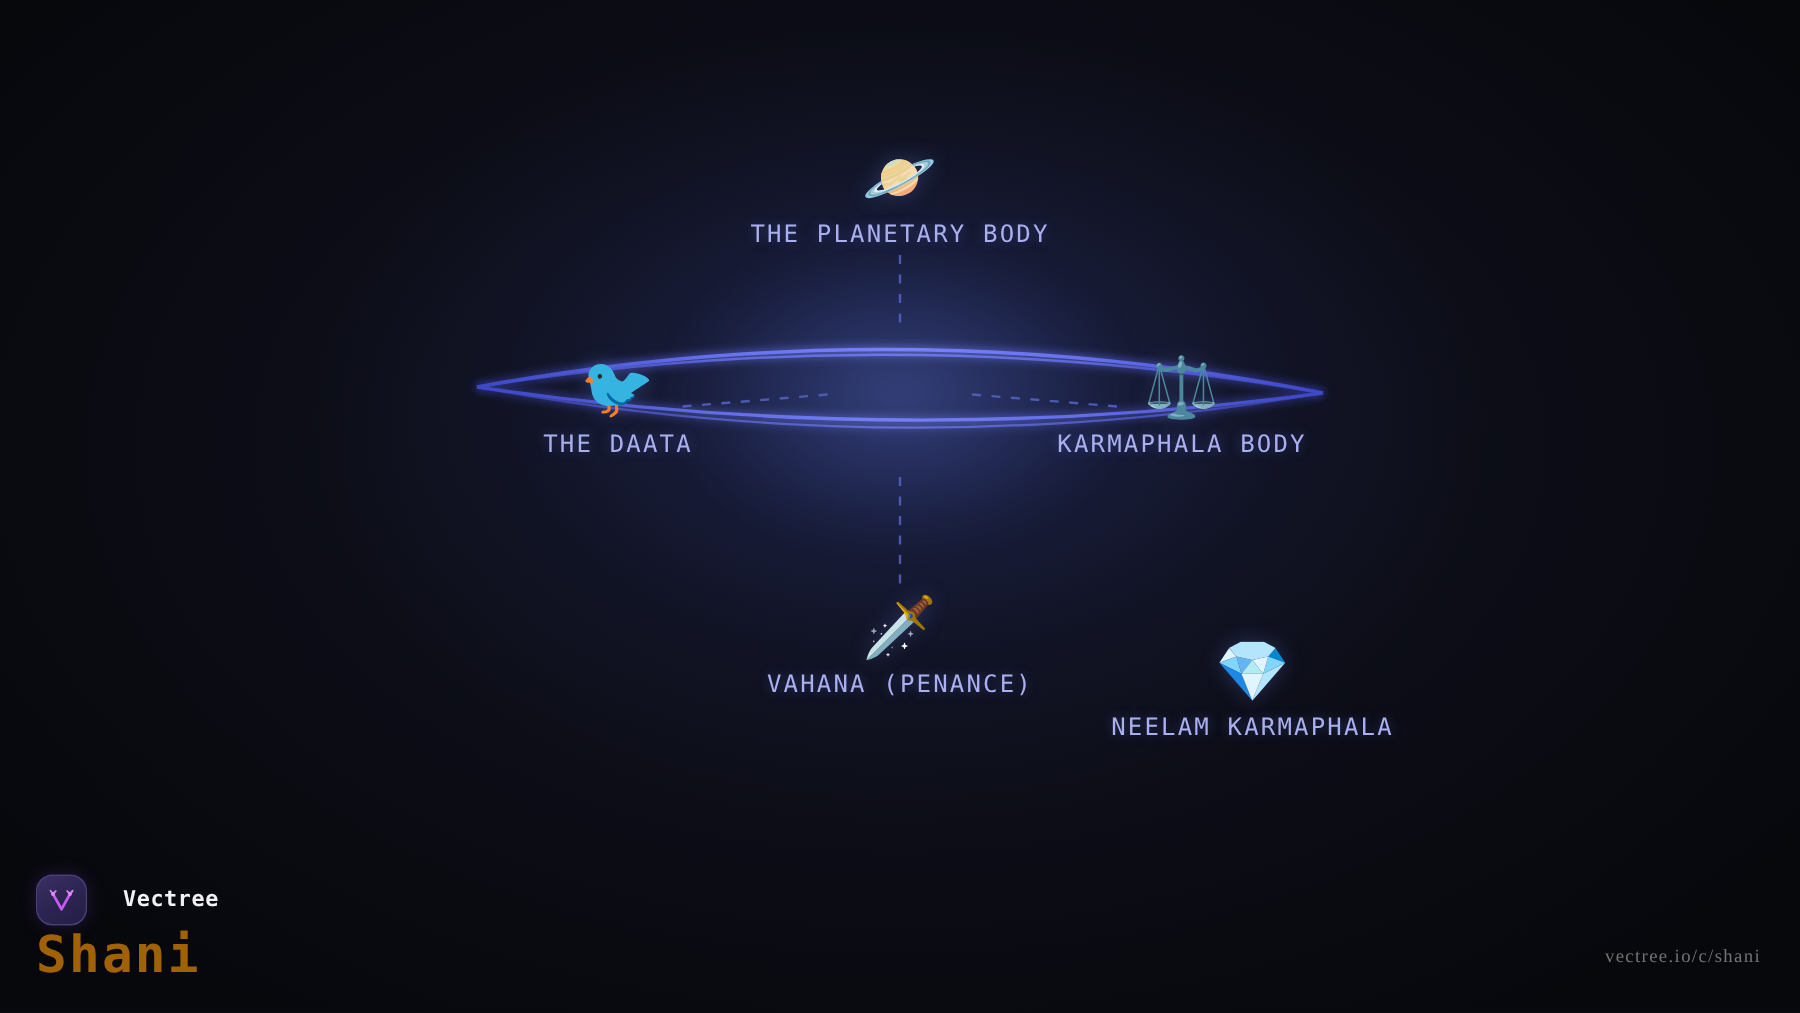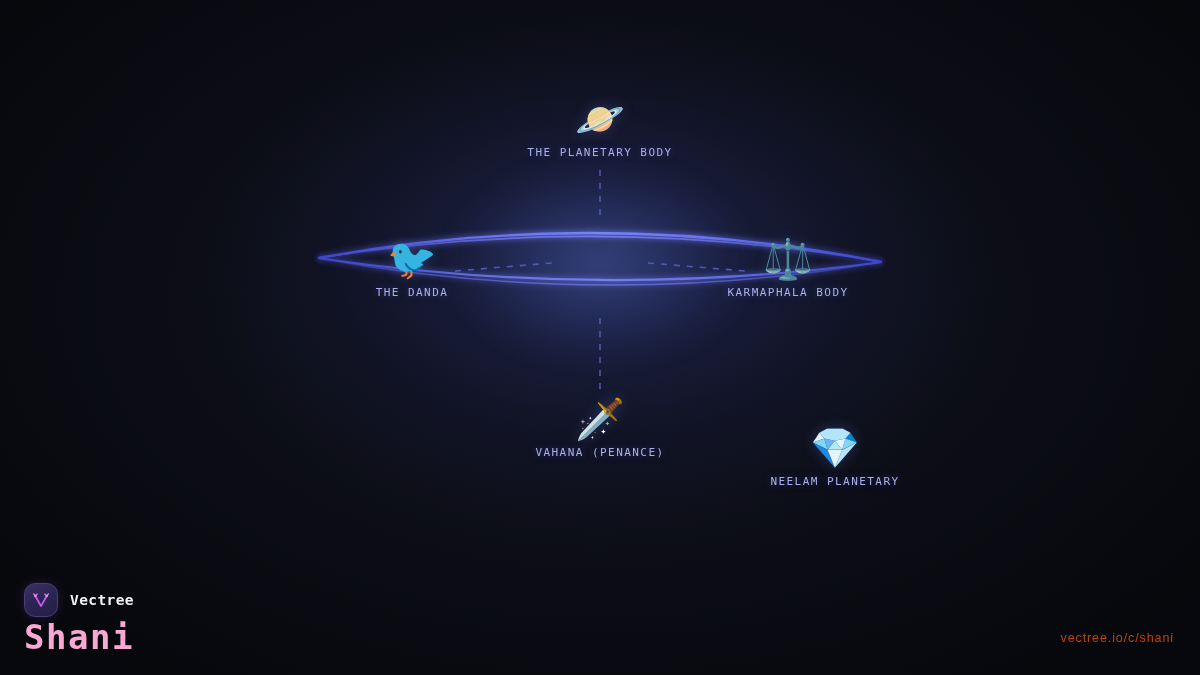--- a/index.html
+++ b/index.html
@@ -52,57 +52,57 @@
 
   
   .node{ position:absolute; width:220px; margin-left:-110px; text-align:center; }
   .node-emoji{
     font-size:40px; line-height:46px; height:46px; display:block;
     font-family:"DejaVu Sans","Liberation Sans",sans-serif;
     text-shadow:0 0 14px rgba(110,130,230,0.30);
   }
   .node-label{
     display:block; margin-top:4px;
-    font-size:11px; letter-spacing:1.45px; color:#aab0ef;
+    font-size:16px; letter-spacing:1.45px; color:#aab0ef;
     font-family:"DejaVu Sans Mono","Liberation Mono",monospace;
     white-space:nowrap;
     text-shadow:0 0 8px rgba(90,104,200,0.45);
   }
   #node-planet   { left:600px; top:96px; }
   #node-vahana   { left:412px; top:236px; }
   #node-karma    { left:788px; top:236px; }
   #node-danda    { left:600px; top:396px; }
   #node-neelam   { left:835px; top:425px; }
 
   
   #footer{ position:absolute; left:0; bottom:0; width:1200px; height:110px; }
   #brand-row{
-    position:absolute; left:24px; top:18px; display:flex; align-items:center; gap:12px;
+    position:absolute; left:24px; top:18px; display:flex; align-items:center; gap:24px;
   }
   #brand-logo{
     width:34px; height:34px; border-radius:11px;
     background:linear-gradient(150deg,#3b2f63 0%,#2a2450 55%,#241f46 100%);
     border:1px solid #4a3d7a;
     display:flex; align-items:center; justify-content:center;
     box-shadow:0 0 12px rgba(150,80,220,0.20);
   }
   #brand-name{
     font-size:14.5px; font-weight:bold; color:#f2f2f6; letter-spacing:0.4px;
     font-family:"DejaVu Sans Mono","Liberation Mono",monospace;
   }
   #page-title{
     position:absolute; left:24px; top:52px;
-    font-size:34px; font-weight:bold; color:#f9a8d4; letter-spacing:1.5px;
+    font-size:34px; font-weight:bold; color:#a16207; letter-spacing:1.5px;
     font-family:"DejaVu Sans Mono","Liberation Mono",monospace;
     text-align:center;
   }
   #footer-url{
     position:absolute; right:26px; bottom:30px;
-    font-size:12.5px; color:#c2410c; letter-spacing:0.9px;
-    font-family:Liberation Sans, sans-serif;
+    font-size:12.5px; color:#737373; letter-spacing:0.9px;
+    font-family:Liberation Serif, serif;
   }
 </style>
 </head>
 <body>
 
 <div id="bg-base"></div>
 <div id="bg-core"></div>
 
 <svg id="graph-svg" viewBox="0 0 1200 675" xmlns="http://www.w3.org/2000/svg">
   <defs>
@@ -142,36 +142,36 @@
 
 <div id="bg-vignette"></div>
 
 <div class="node" id="node-planet">
   <span class="node-emoji">🪐</span>
   <span class="node-label">THE PLANETARY BODY</span>
 </div>
 
 <div class="node" id="node-vahana">
   <span class="node-emoji">🐦</span>
-  <span class="node-label">THE DANDA</span>
+  <span class="node-label">THE DAATA</span>
 </div>
 
 <div class="node" id="node-karma">
   <span class="node-emoji">⚖️</span>
   <span class="node-label">KARMAPHALA BODY</span>
 </div>
 
 <div class="node" id="node-danda">
   <span class="node-emoji">🗡️</span>
   <span class="node-label">VAHANA (PENANCE)</span>
 </div>
 
 <div class="node" id="node-neelam">
   <span class="node-emoji">💎</span>
-  <span class="node-label">NEELAM PLANETARY</span>
+  <span class="node-label">NEELAM KARMAPHALA</span>
 </div>
 
 <div id="footer">
   <div id="brand-row">
     <div id="brand-logo">
       <svg width="20" height="20" viewBox="0 0 24 24" fill="none">
         <path d="M5.2 7.2 L12 19.4 L18.8 7.2" stroke="#c85cf0" stroke-width="2.1" stroke-linecap="round" stroke-linejoin="round"></path>
         <path d="M5.2 7.2 L3.2 4.6 M5.2 7.2 L7.4 4.9" stroke="#d879f5" stroke-width="1.6" stroke-linecap="round"></path>
         <path d="M18.8 7.2 L16.6 4.9 M18.8 7.2 L20.9 4.6" stroke="#d879f5" stroke-width="1.6" stroke-linecap="round"></path>
         <circle cx="5.2" cy="7.2" r="1.5" fill="#e08ef8"></circle>

